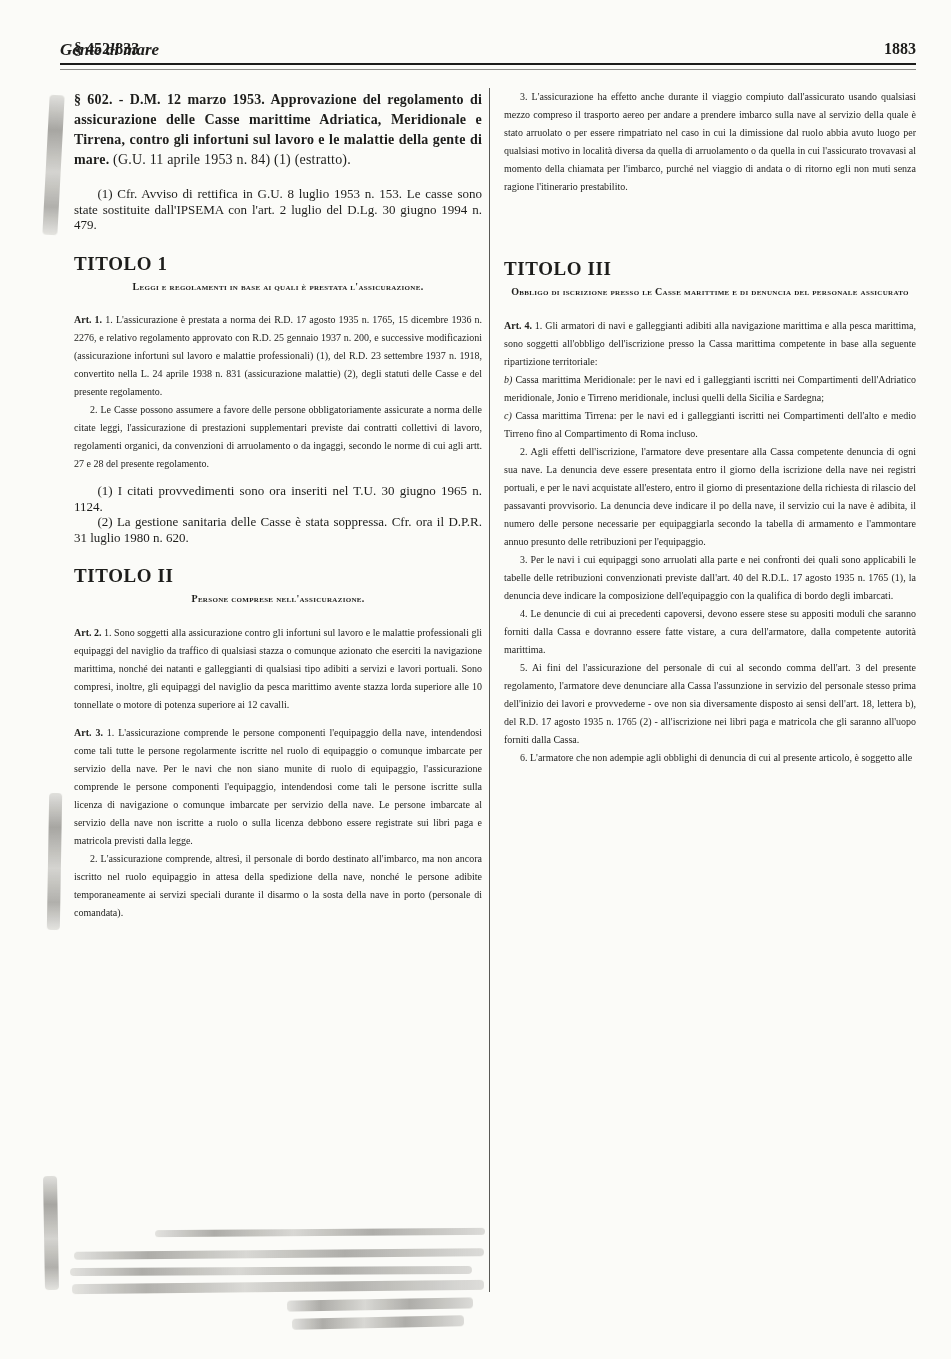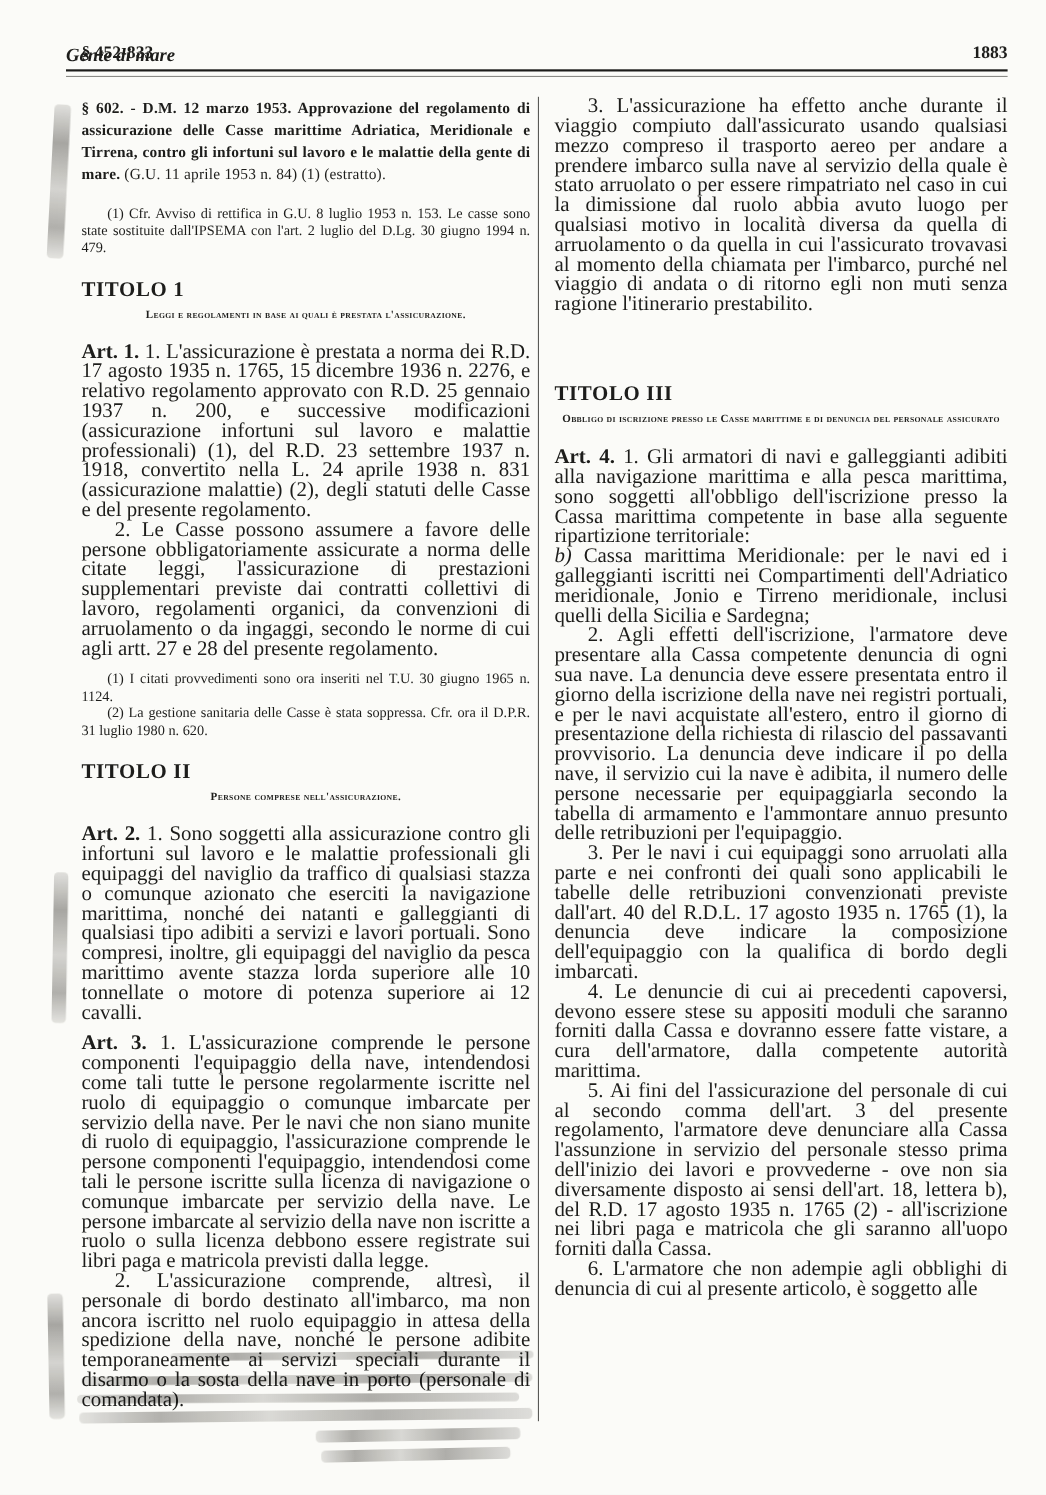--- a/index.html
+++ b/index.html
@@ -26,21 +26,21 @@
   .col-right{left:504px;width:412px;top:88px;}
   .divider{position:absolute;left:489px;top:88px;width:1px;height:1204px;background:#3c3c3a;opacity:.85;}
 
   p{margin:0;}
   .law-heading{font-size:14px;line-height:20px;font-weight:bold;letter-spacing:.2px;margin-bottom:16px;}
   .law-heading .gu{font-weight:normal;}
   .footnote{font-size:13px;line-height:15.5px;text-indent:1.8em;}
   .footnote.fn-top{margin-bottom:20px;}
   .titolo{font-size:19px;line-height:22px;font-weight:bold;letter-spacing:.6px;margin:14px 0 3px 0;}
   .titolo-sub{font-variant:small-caps;font-size:10px;line-height:17.5px;text-align:center;letter-spacing:.3px;margin:0 4px 16px 4px;font-weight:600;}
-  .body{font-size:19px;line-height:18px;}
+  .body{font-size:10px;line-height:18px;}
   .body.indent{text-indent:1.6em;}
   .art-label{font-weight:bold;}
   .item-letter{font-style:italic;}
   .fn-block{margin-top:10px;}
   .gap-lg{margin-top:62px;}
   .mb-sm{margin-bottom:8px;}
 
   
   .smudge{
     position:absolute;
@@ -111,20 +111,24 @@
     <p class="titolo-sub">Obbligo di iscrizione presso le Casse marittime e di denuncia del personale assicurato</p>
 
     <p class="body">
       <span class="art-label">Art. 4.</span>
       <span>1. Gli armatori di navi e galleggianti adibiti alla navigazione marittima e alla pesca marittima, sono soggetti all'obbligo dell'iscrizione presso la Cassa marittima competente in base alla seguente ripartizione territoriale:</span>
     </p>
     <p class="body">
       <span class="item-letter">b)</span>
       <span>Cassa marittima Meridionale: per le navi ed i galleggianti iscritti nei Compartimenti dell'Adriatico meridionale, Jonio e Tirreno meridionale, inclusi quelli della Sicilia e Sardegna;</span>
     </p>
+    <p class="body">
+      <span class="item-letter">c)</span>
+      <span>Cassa marittima Tirrena: per le navi ed i galleggianti iscritti nei Compartimenti dell'alto e medio Tirreno fino al Compartimento di Roma incluso.</span>
+    </p>
     <p class="body indent">2. Agli effetti dell'iscrizione, l'armatore deve presentare alla Cassa competente denuncia di ogni sua nave. La denuncia deve essere presentata entro il giorno della iscrizione della nave nei registri portuali, e per le navi acquistate all'estero, entro il giorno di presentazione della richiesta di rilascio del passavanti provvisorio. La denuncia deve indicare il po della nave, il servizio cui la nave è adibita, il numero delle persone necessarie per equipaggiarla secondo la tabella di armamento e l'ammontare annuo presunto delle retribuzioni per l'equipaggio.</p>
     <p class="body indent">3. Per le navi i cui equipaggi sono arruolati alla parte e nei confronti dei quali sono applicabili le tabelle delle retribuzioni convenzionati previste dall'art. 40 del R.D.L. 17 agosto 1935 n. 1765 (1), la denuncia deve indicare la composizione dell'equipaggio con la qualifica di bordo degli imbarcati.</p>
     <p class="body indent">4. Le denuncie di cui ai precedenti capoversi, devono essere stese su appositi moduli che saranno forniti dalla Cassa e dovranno essere fatte vistare, a cura dell'armatore, dalla competente autorità marittima.</p>
     <p class="body indent">5. Ai fini del l'assicurazione del personale di cui al secondo comma dell'art. 3 del presente regolamento, l'armatore deve denunciare alla Cassa l'assunzione in servizio del personale stesso prima dell'inizio dei lavori e provvederne - ove non sia diversamente disposto ai sensi dell'art. 18, lettera b), del R.D. 17 agosto 1935 n. 1765 (2) - all'iscrizione nei libri paga e matricola che gli saranno all'uopo forniti dalla Cassa.</p>
     <p class="body indent">6. L'armatore che non adempie agli obblighi di denuncia di cui al presente articolo, è soggetto alle</p>
   </div>
 
   <div class="smudge v" style="left:46px;top:95px;width:15px;height:140px;transform:rotate(3deg);"></div>
   <div class="smudge v" style="left:48px;top:793px;width:13px;height:137px;transform:rotate(1deg);"></div>
   <div class="smudge v" style="left:44px;top:1176px;width:14px;height:114px;transform:rotate(-1deg);"></div>

